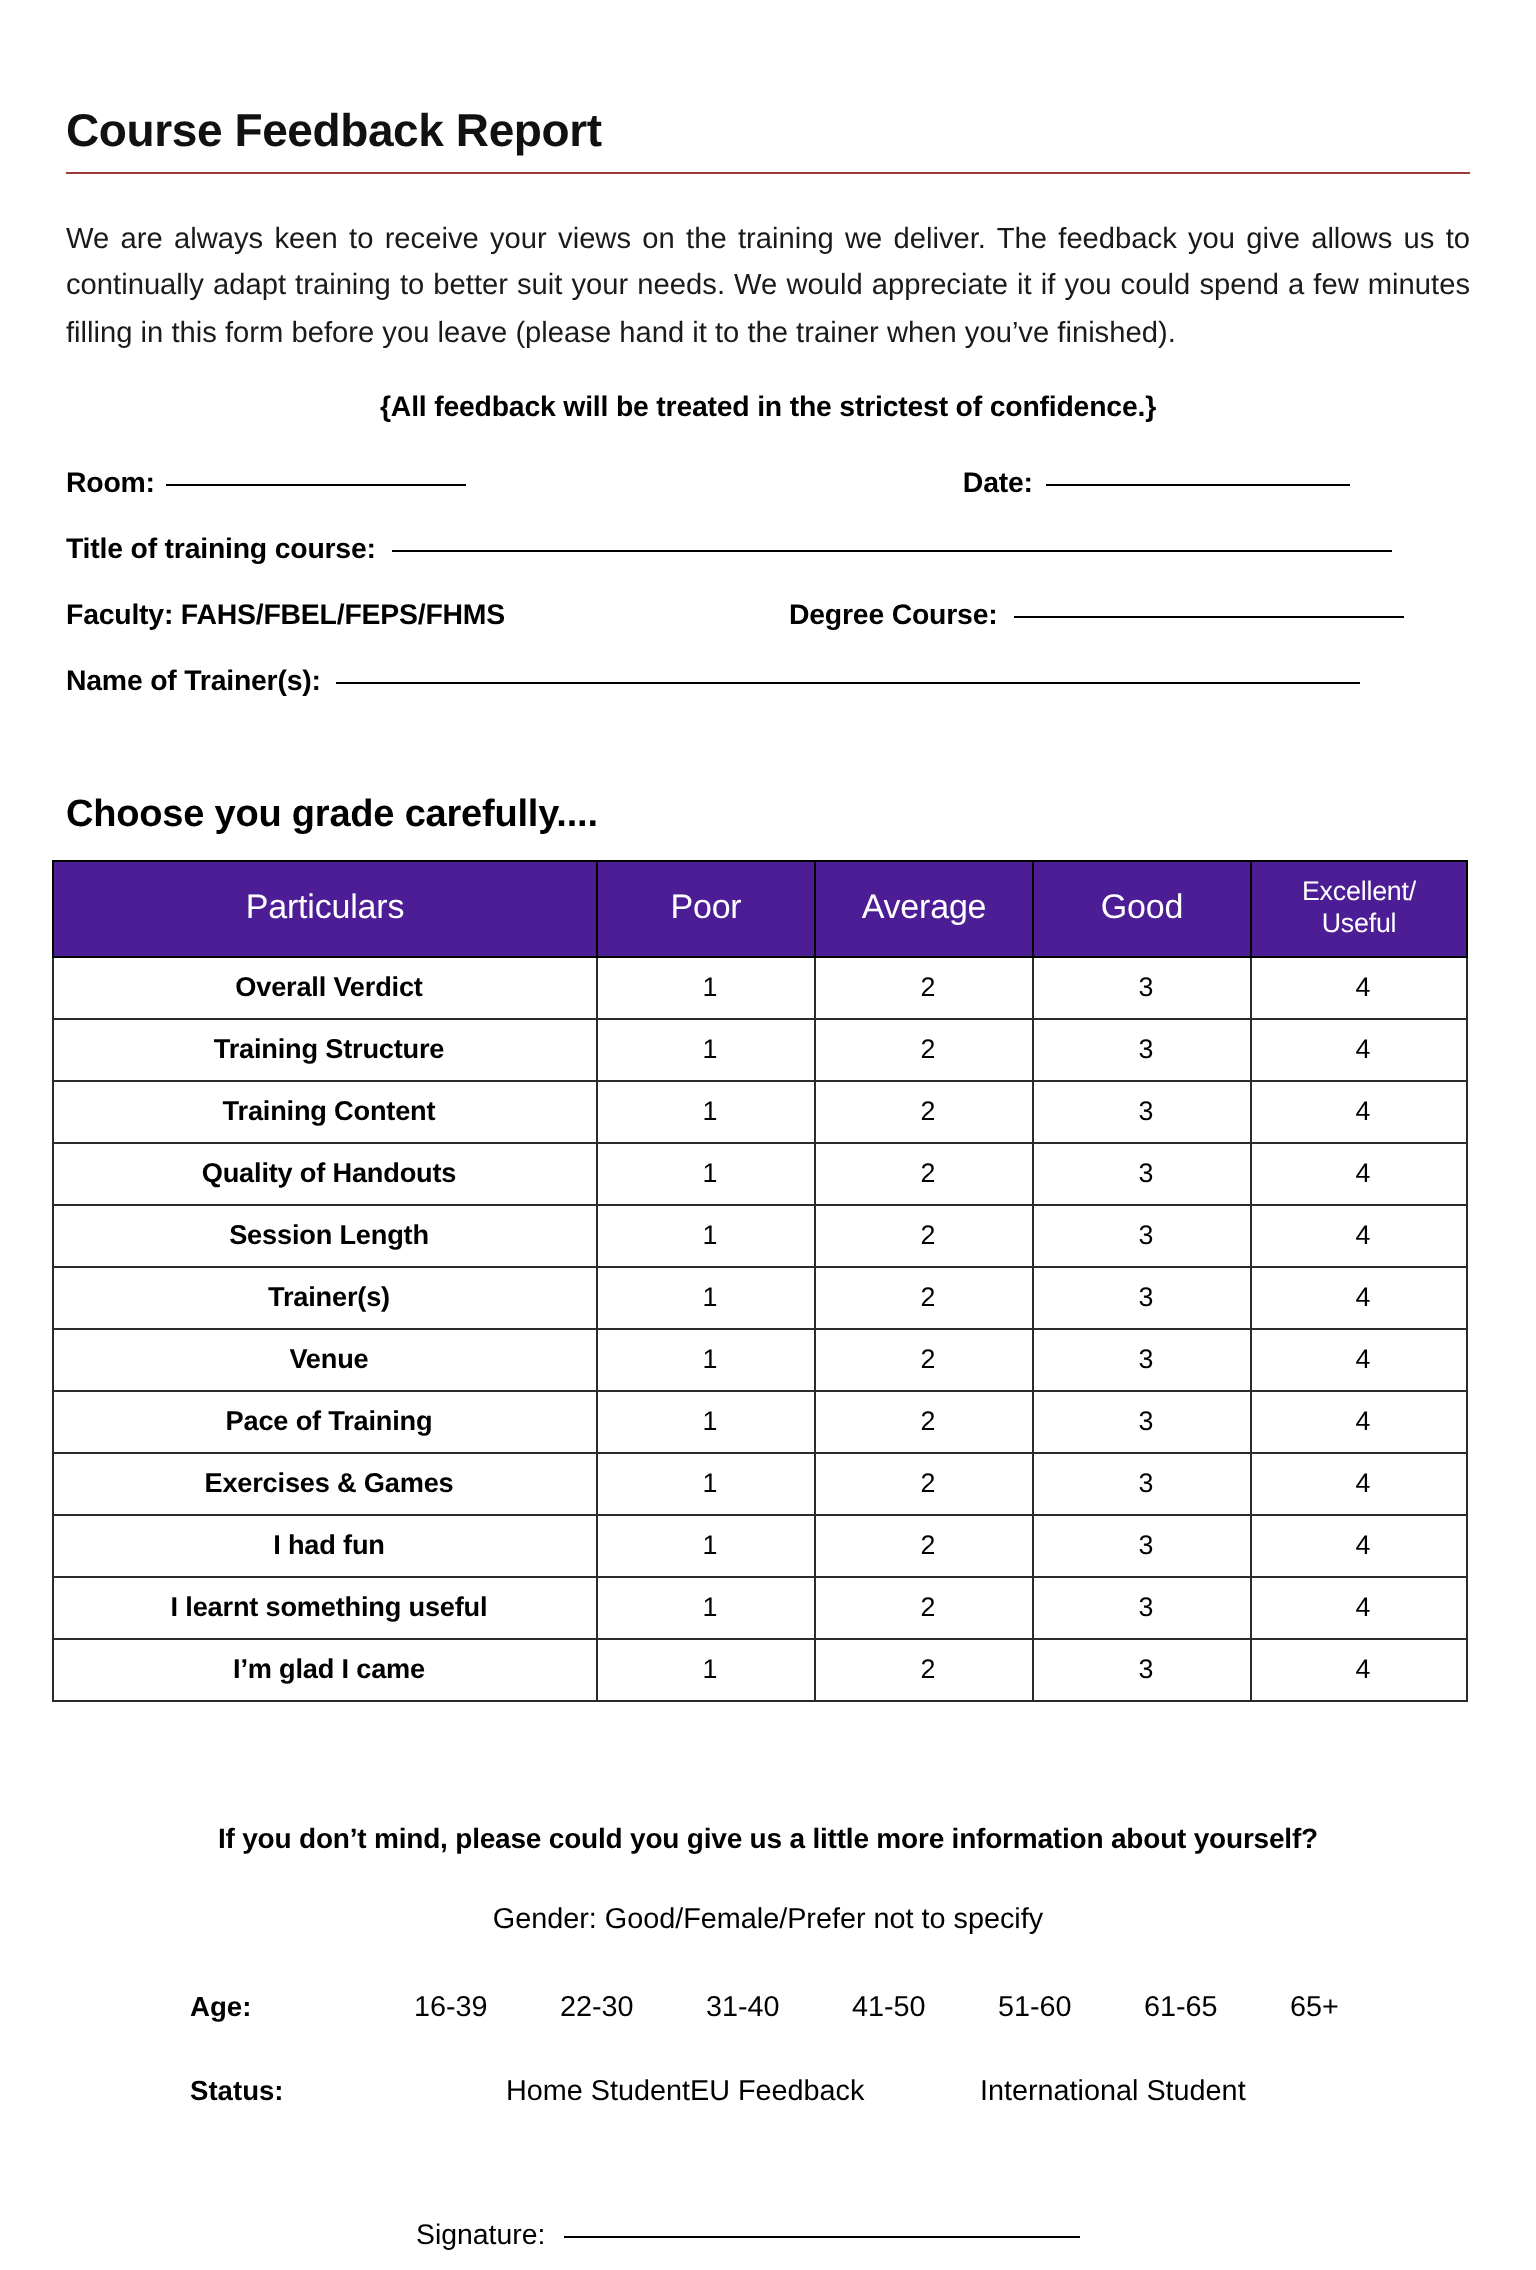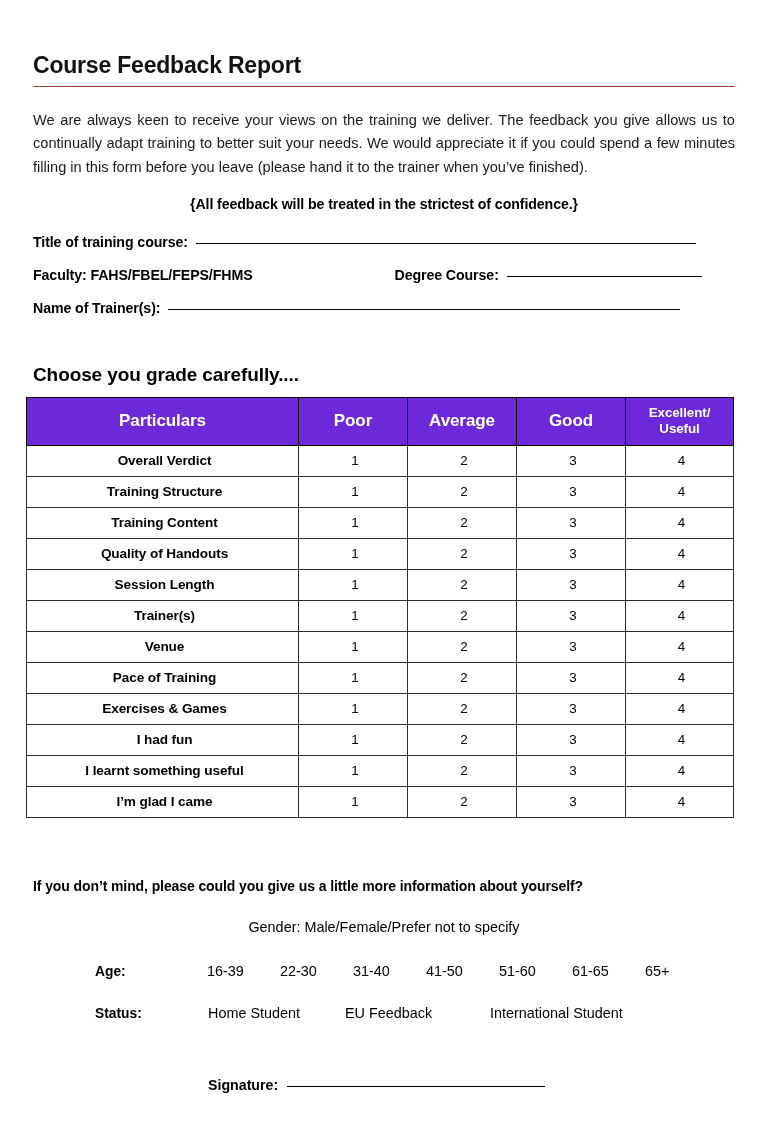--- a/index.html
+++ b/index.html
@@ -104,25 +104,25 @@
     table-layout: fixed;
     margin: 0 0 0 -7px;
   }
   table.grade-table th,
   table.grade-table td {
     border: 1px solid #2b2b2b;
     text-align: center;
     vertical-align: middle;
   }
   table.grade-table thead th {
-    background: #6d28d9;
+    background: #4c1d95;
     color: #ffffff;
     border: 1px solid #000000;
     font-size: 17px;
-    font-weight: bold;
+    font-weight: normal;
     padding: 9px 2px 10px 2px;
     letter-spacing: -0.1px;
   }
   table.grade-table thead th.small {
     font-size: 13.4px;
     line-height: 1.22;
     padding: 7px 2px 8px 2px;
   }
   table.grade-table tbody td {
     font-size: 13.4px;
@@ -135,21 +135,21 @@
     letter-spacing: -0.1px;
   }
   col.c-particulars { width: 272px; }
   col.c-scale       { width: 109px; }
   col.c-last        { width: 108px; }
 
   
   .demo-heading {
     font-size: 14px;
     font-weight: bold;
-    text-align: left;
+    text-align: center;
     margin: 60px 0 0 0;
     letter-spacing: -0.1px;
   }
   .gender-line {
     font-size: 14.4px;
     text-align: center;
     margin: 25px 0 0 0;
   }
   .age-line {
     margin: 28px 0 0 0;
@@ -172,45 +172,48 @@
     font-size: 14.4px;
     display: flex;
     align-items: baseline;
     padding-left: 62px;
   }
   .status-line .lbl {
     font-weight: bold;
     font-size: 13.8px;
     width: 113px;
   }
-  .status-line .opt-home { width: 137px; }
+  .status-line .opt-home { width: 137px; text-align: right; }
   .status-line .opt-eu   { width: 145px; }
   .status-line .opt-intl { width: 180px; }
 
   .signature-line {
     margin: 56px 0 0 0;
     padding-left: 175px;
     font-size: 14.2px;
-    font-weight: bold;
+    font-weight: normal;
     white-space: nowrap;
   }
 </style>
 </head>
 <body>
 
 <div class="page">
   <div class="inner">
 
     <h1 class="doc-title">Course Feedback Report</h1>
     <div class="title-rule"></div>
 
     <p class="intro">We are always keen to receive your views on the training we deliver. The feedback you give allows us to continually adapt training to better suit your needs. We would appreciate it if you could spend a few minutes filling in this form before you leave (please hand it to the trainer when you’ve finished).</p>
 
     <p class="confidence">{All feedback will be treated in the strictest of confidence.}</p>
 
+    <div class="form-row">
+      <span class="fl-label">Room: </span><span class="rule r-room"></span><span class="spacer-room"></span><span class="fl-label">Date: </span><span class="rule r-date"></span>
+    </div>
 
     <div class="form-row">
       <span class="fl-label">Title of training course: </span><span class="rule r-title"></span>
     </div>
 
     <div class="form-row">
       <span class="fl-label">Faculty: FAHS/FBEL/FEPS/FHMS</span><span class="spacer-fac"></span><span class="fl-label">Degree Course: </span><span class="rule r-degree"></span>
     </div>
 
     <div class="form-row">
@@ -319,21 +322,21 @@
           <td>1</td>
           <td>2</td>
           <td>3</td>
           <td>4</td>
         </tr>
       </tbody>
     </table>
 
     <div class="demo-heading">If you don’t mind, please could you give us a little more information about yourself?</div>
 
-    <div class="gender-line">Gender: Male/Female/Prefer not to specify</div>
+    <div class="gender-line">Gender: Good/Female/Prefer not to specify</div>
 
     <div class="age-line">
       <span class="lbl">Age:</span>
       <span class="opt">16-39</span>
       <span class="opt">22-30</span>
       <span class="opt">31-40</span>
       <span class="opt">41-50</span>
       <span class="opt">51-60</span>
       <span class="opt">61-65</span>
       <span class="opt">65+</span>

